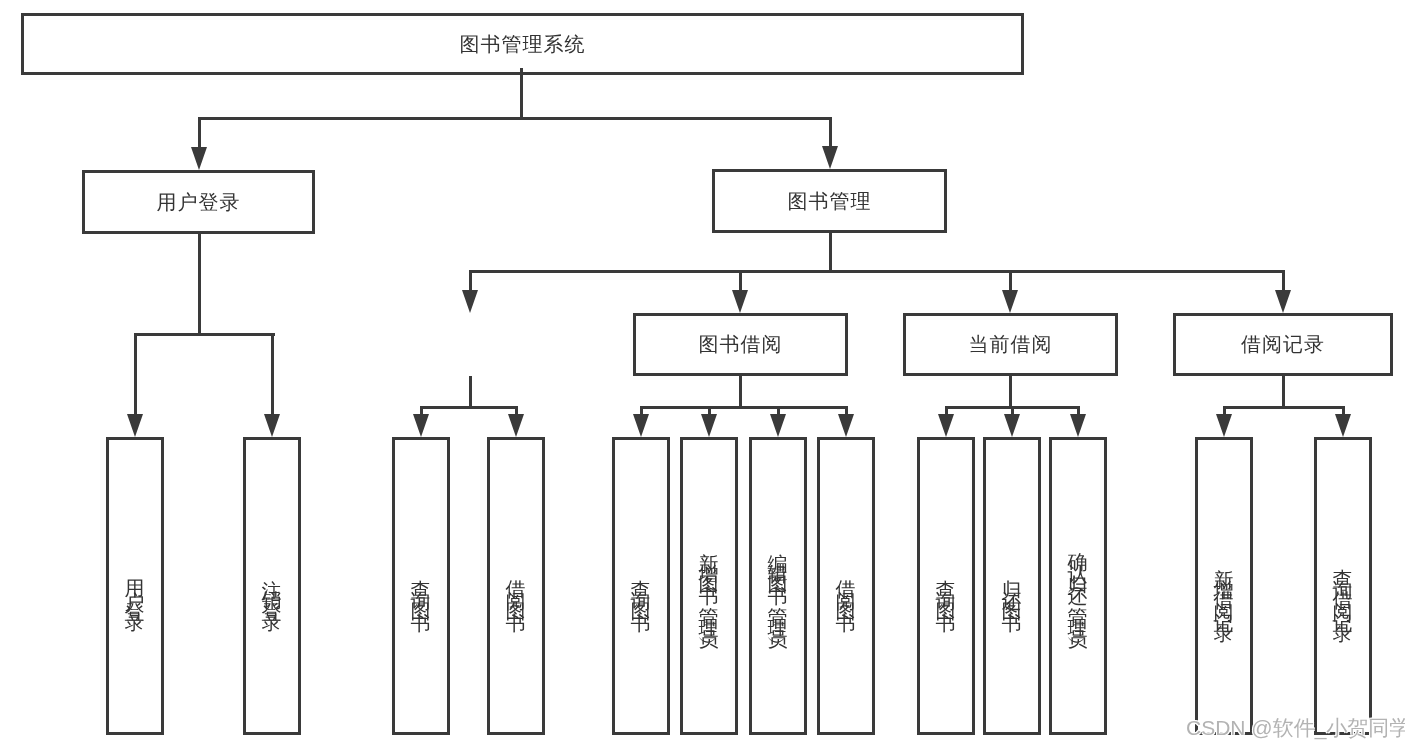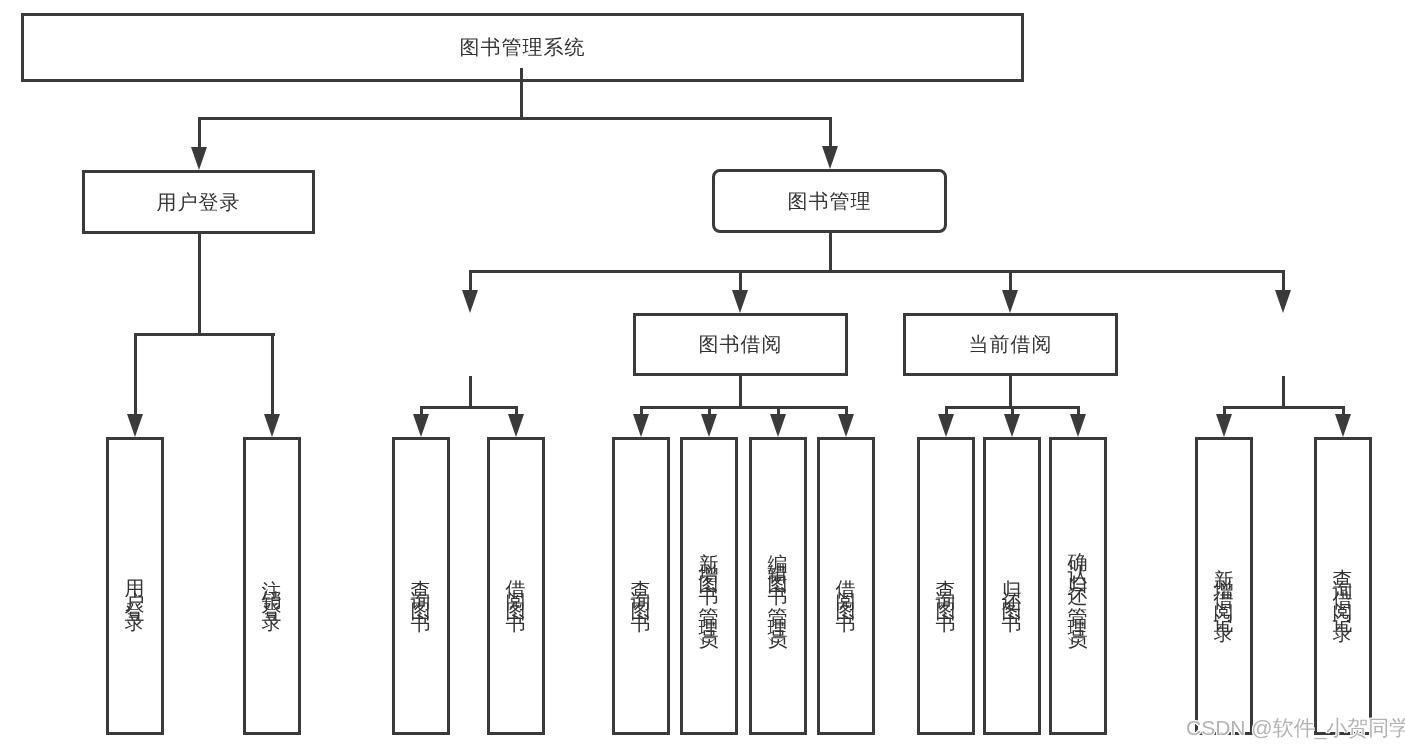--- a/index.html
+++ b/index.html
@@ -63,31 +63,31 @@
     white-space: nowrap;
     text-shadow: -1px -1px 0 #ffffff, 1px -1px 0 #ffffff,
                  -1px 1px 0 #ffffff, 1px 1px 0 #ffffff;
   }
 </style>
 </head>
 <body>
 
 <div id="canvas">
 
-  <div class="box h-label" style="left:21px; top:13px; width:1003px; height:69px;text-align:center;">图书管理系统</div>
+  <div class="box h-label" style="left:21px; top:13px; width:1003px; height:62px;text-align:center;">图书管理系统</div>
 
   <div class="lv" style="left:520px; top:68px; height:50px;"></div>
   <div class="lh" style="left:198px; top:117px; width:634px;"></div>
   <div class="lv" style="left:198px; top:117px; height:36px;"></div>
   <div class="arrow-down" style="left:191px; top:147px;"></div>
   <div class="lv" style="left:829px; top:117px; height:36px;"></div>
   <div class="arrow-down" style="left:822px; top:146px;"></div>
 
   <div class="box h-label" style="left:82px; top:170px; width:233px; height:64px;">用户登录</div>
-  <div class="box h-label" style="left:712px; top:169px; width:235px; height:64px;border-radius:8px;">图书管理</div>
+  <div class="box h-label" style="left:712px; top:169px; width:235px; height:64px;">图书管理</div>
 
   <div class="lv" style="left:198px; top:234px; height:102px;"></div>
   <div class="lh" style="left:134px; top:333px; width:141px;"></div>
   <div class="lv" style="left:134px; top:333px; height:84px;"></div>
   <div class="arrow-down" style="left:127px; top:414px;"></div>
   <div class="lv" style="left:271px; top:333px; height:84px;"></div>
   <div class="arrow-down" style="left:264px; top:414px;"></div>
 
   <div class="lv" style="left:829px; top:233px; height:40px;"></div>
   <div class="lh" style="left:469px; top:270px; width:816px;"></div>
@@ -95,20 +95,21 @@
   <div class="arrow-down" style="left:462px; top:290px;"></div>
   <div class="lv" style="left:739px; top:270px; height:25px;"></div>
   <div class="arrow-down" style="left:732px; top:290px;"></div>
   <div class="lv" style="left:1009px; top:270px; height:25px;"></div>
   <div class="arrow-down" style="left:1002px; top:290px;"></div>
   <div class="lv" style="left:1282px; top:270px; height:25px;"></div>
   <div class="arrow-down" style="left:1275px; top:290px;"></div>
 
   <div class="box h-label" style="left:633px; top:313px; width:215px; height:63px;">图书借阅</div>
   <div class="box h-label" style="left:903px; top:313px; width:215px; height:63px;">当前借阅</div>
+  <div class="box h-label" style="left:1173px; top:313px; width:220px; height:63px;">借阅记录</div>
 
   <div class="lv" style="left:469px; top:376px; height:33px;"></div>
   <div class="lh" style="left:420px; top:406px; width:97px;"></div>
   <div class="lv" style="left:420px; top:406px; height:12px;"></div>
   <div class="arrow-down" style="left:413px; top:414px;"></div>
   <div class="lv" style="left:515px; top:406px; height:12px;"></div>
   <div class="arrow-down" style="left:508px; top:414px;"></div>
 
   <div class="lv" style="left:739px; top:376px; height:33px;"></div>
   <div class="lh" style="left:640px; top:406px; width:207px;"></div>

